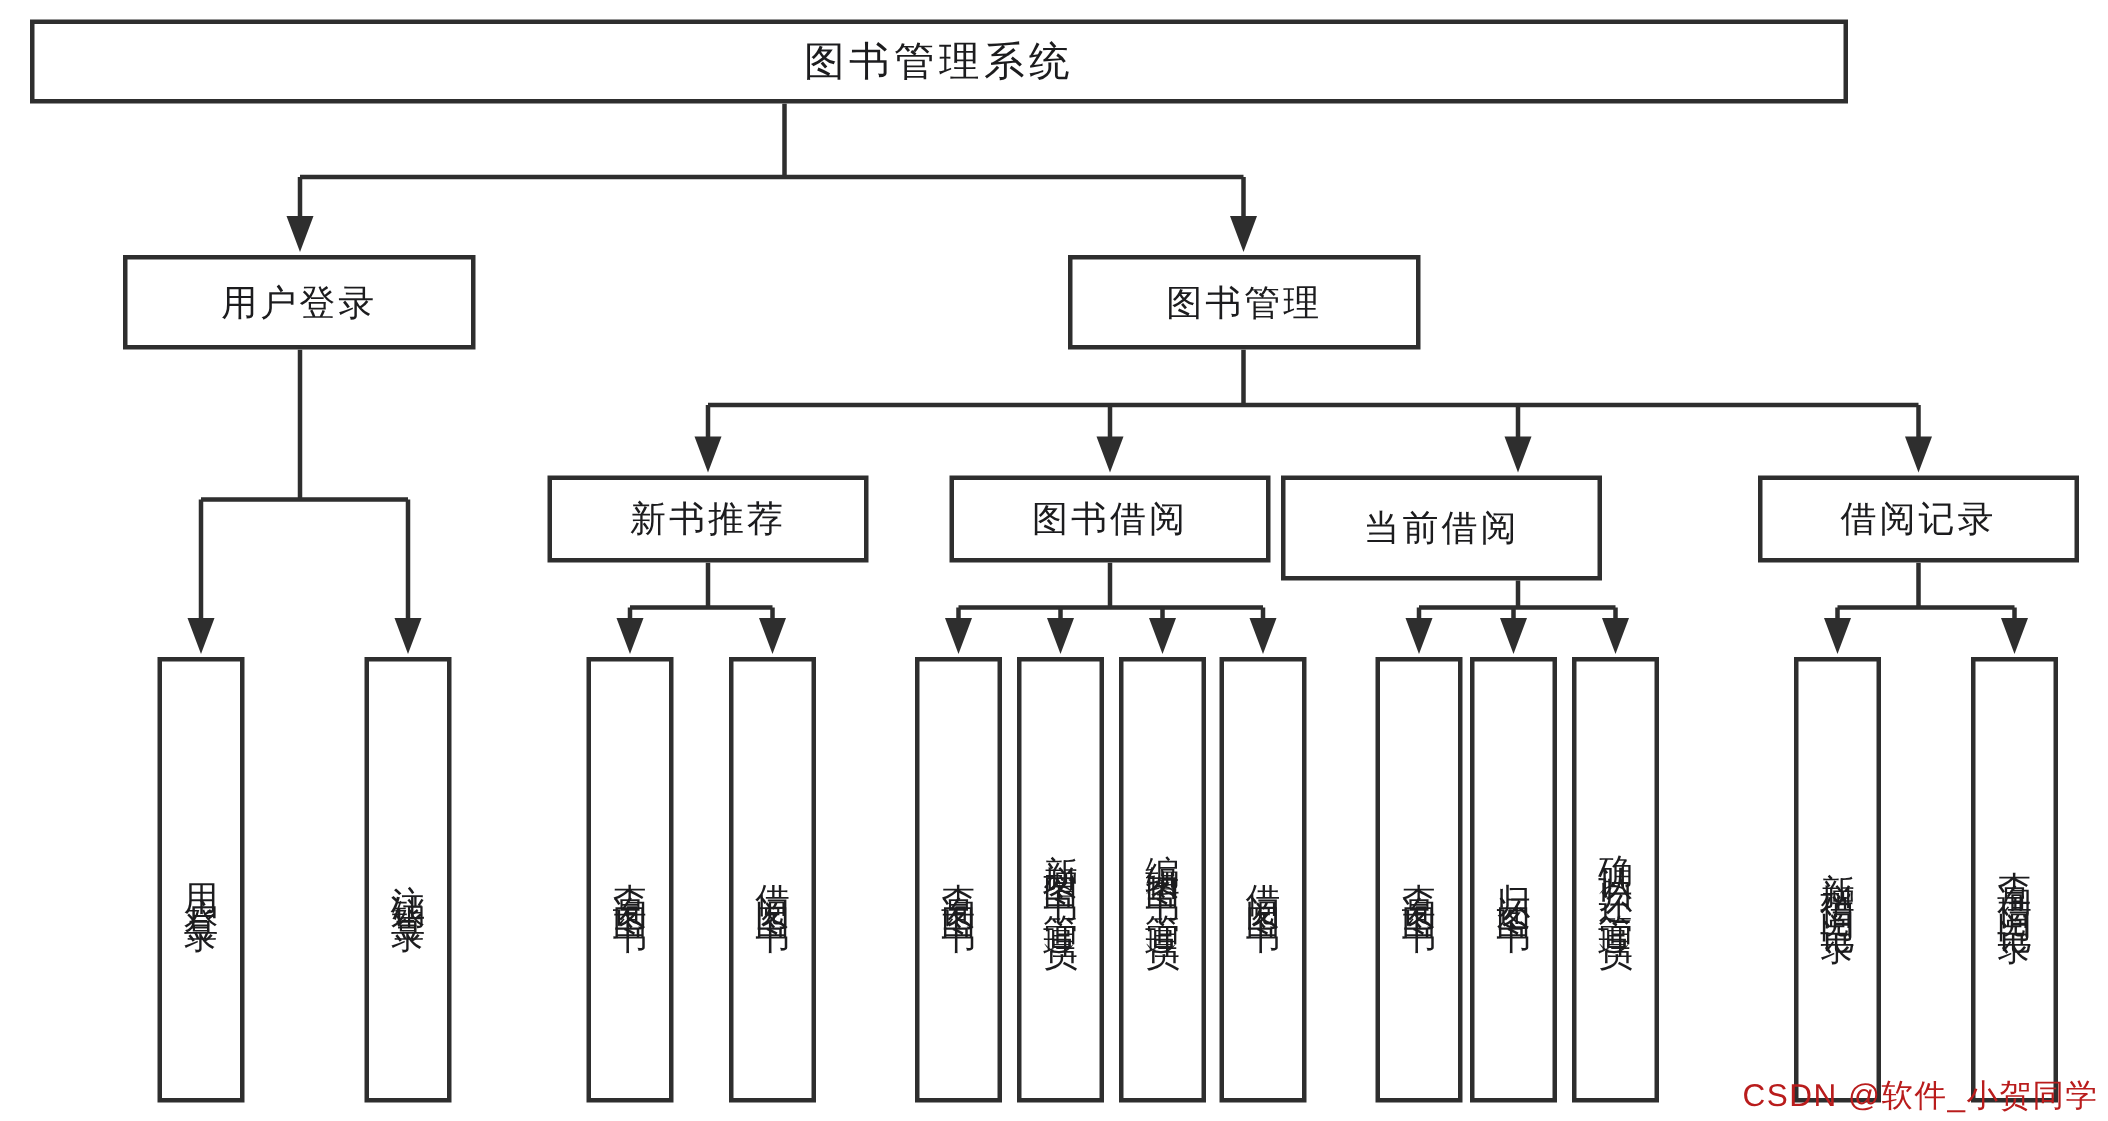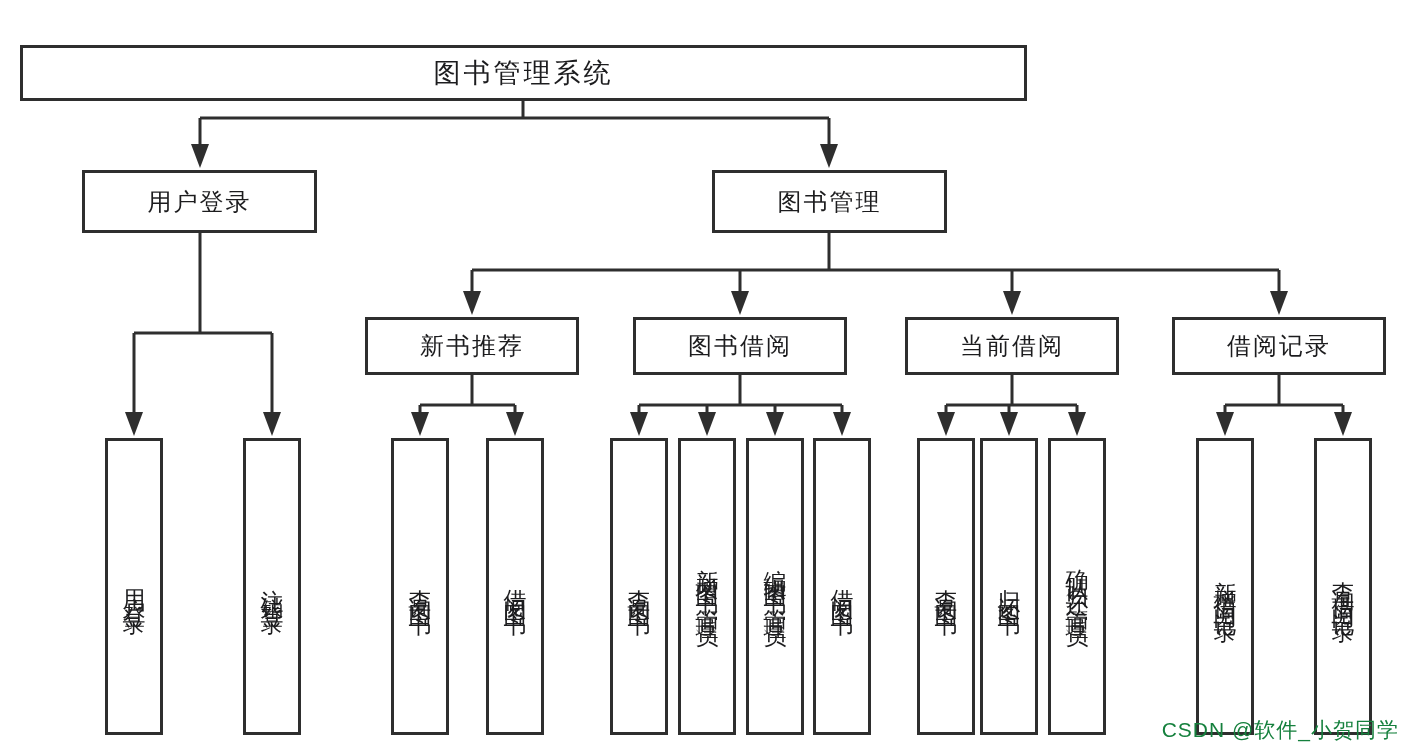--- a/index.html
+++ b/index.html
@@ -42,21 +42,21 @@
     letter-spacing: 8px;
     line-height: 1;
     color: #1c1c1e;
   }
   .watermark {
     position: absolute;
     right: 6px;
     bottom: 3px;
     font-size: 21px;
     letter-spacing: 1px;
-    color: #15803d;
+    color: #b91c1c;
     z-index: 3;
     white-space: nowrap;
   }
 </style>
 </head>
 <body>
 
 <div class="stage">
 
   <svg class="wires" width="1405" height="747" viewBox="0 0 1405 747" xmlns="http://www.w3.org/2000/svg">
@@ -92,38 +92,38 @@
       <polygon points="766,412 784,412 775,436"></polygon>
       <polygon points="833,412 851,412 842,436"></polygon>
       <polygon points="937,412 955,412 946,436"></polygon>
       <polygon points="1000,412 1018,412 1009,436"></polygon>
       <polygon points="1068,412 1086,412 1077,436"></polygon>
       <polygon points="1216,412 1234,412 1225,436"></polygon>
       <polygon points="1334,412 1352,412 1343,436"></polygon>
     </g>
   </svg>
 
-  <div class="box root-box" style="left:20px; top:13px; width:1007px; height:56px;margin-top:32px;">
+  <div class="box root-box" style="left:20px; top:13px; width:1212px; height:56px;">
     <span>图书管理系统</span>
   </div>
 
   <div class="box h-box" style="left:82px; top:170px; width:235px; height:63px;">
     <span>用户登录</span>
   </div>
   <div class="box h-box" style="left:365px; top:317px; width:214px; height:58px;">
     <span>新书推荐</span>
   </div>
 
   <div class="box h-box" style="left:712px; top:170px; width:235px; height:63px;">
     <span>图书管理</span>
   </div>
   <div class="box h-box" style="left:633px; top:317px; width:214px; height:58px;align-items:center;">
     <span>图书借阅</span>
   </div>
-  <div class="box h-box" style="left:905px; top:317px; width:214px; height:58px;">
+  <div class="box h-box" style="left:854px; top:317px; width:214px; height:70px;">
     <span>当前借阅</span>
   </div>
   <div class="box h-box" style="left:1172px; top:317px; width:214px; height:58px;">
     <span>借阅记录</span>
   </div>
 
   <div class="box leaf" style="left:105px;">
     <span class="v-text">用户登录</span>
   </div>
   <div class="box leaf" style="left:243px;">

